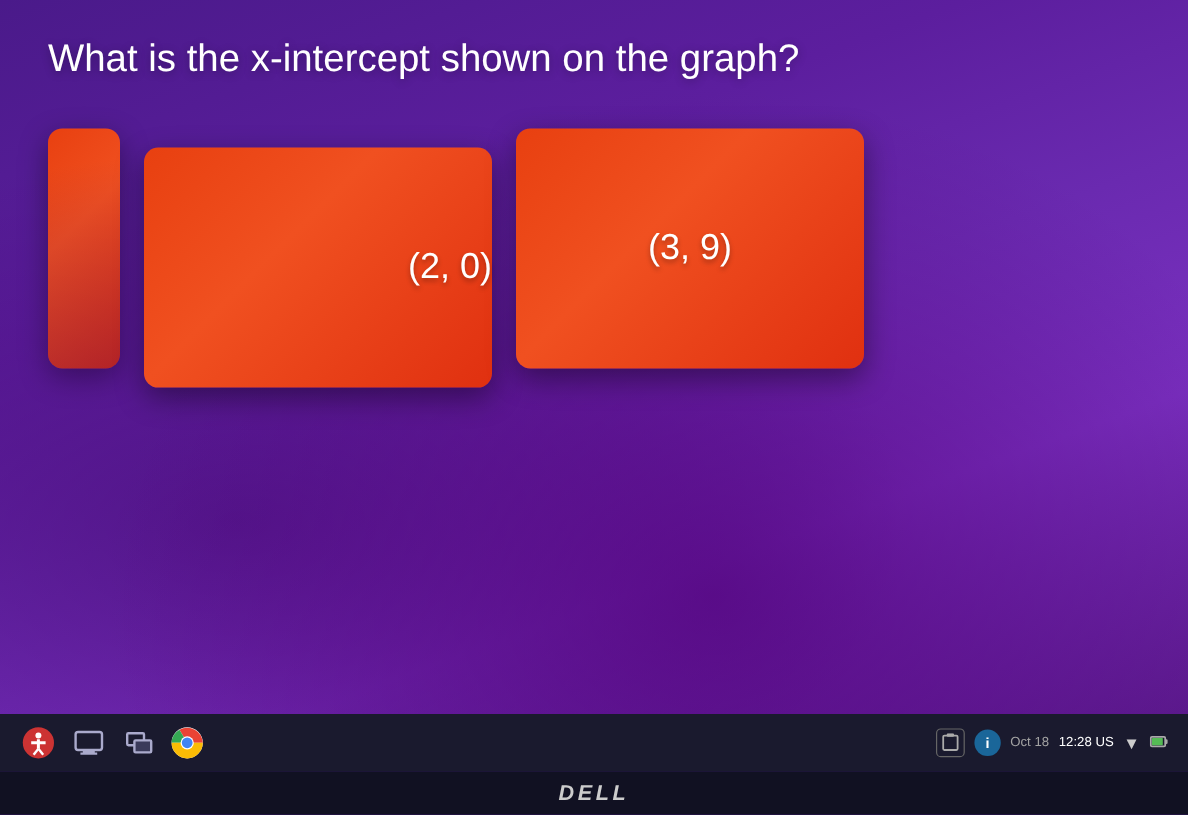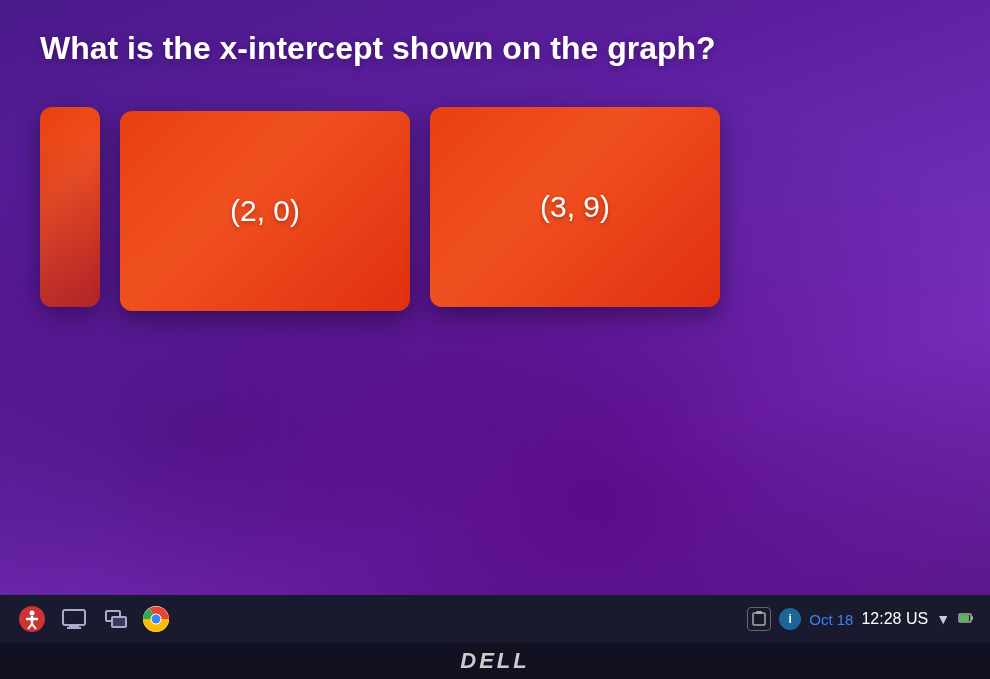--- a/index.html
+++ b/index.html
@@ -31,41 +31,42 @@
       top: 0; left: 0; right: 0; bottom: 0;
       background:
         radial-gradient(ellipse at 60% 80%, rgba(80,0,120,0.7) 0%, transparent 60%),
         radial-gradient(ellipse at 20% 70%, rgba(60,0,100,0.5) 0%, transparent 50%);
       pointer-events: none;
     }
 
     .question-text {
       color: #ffffff;
       font-size: 32px;
-      font-weight: 700;
+      font-weight: 400;
       margin-bottom: 40px;
       text-shadow: 0 2px 8px rgba(0,0,0,0.3);
       z-index: 1;
     }
 
     .answer-card {
       width: 290px;
       height: 200px;
       border-radius: 12px;
       display: flex;
       align-items: center;
       justify-content: center;
       cursor: pointer;
       position: relative;
       box-shadow: 0 8px 24px rgba(0,0,0,0.4);
     }
 
     .answer-card-1 {
       background: linear-gradient(135deg, #e84010 0%, #f05020 40%, #e03010 100%);
-      margin-top: 4px;
+      margin-top: 16px;
+      justify-content: flex-end;
     }
 
     .answer-card-2 {
       background: linear-gradient(135deg, #e84010 0%, #f05020 40%, #e03010 100%);
       margin-top: 0;
     }
 
     .answer-card-3 {
       background: linear-gradient(135deg, #e84010 0%, #f05020 40%, #e03010 100%);
       margin-top: 0;
@@ -125,47 +126,47 @@
       border: 1px solid #666;
       display: flex;
       align-items: center;
       justify-content: center;
       color: #ccc;
       font-size: 11px;
       cursor: pointer;
     }
 
     .taskbar-date {
-      color: #3b82f6;
-      font-size: 15px;
+      color: #a3a3a3;
+      font-size: 11px;
       font-weight: 500;
     }
 
     .taskbar-time {
       color: #ffffff;
-      font-size: 16px;
+      font-size: 11px;
     }
 
     
     .bottom-bar {
       width: 100%;
       height: 36px;
       background: #111122;
       position: absolute;
       bottom: 0;
       left: 0;
       display: flex;
       align-items: center;
       justify-content: center;
       z-index: 10;
     }
 
     .dell-logo {
       color: #cccccc;
-      font-size: 22px;
+      font-size: 18px;
       font-weight: 700;
       letter-spacing: 3px;
       font-style: italic;
     }
 
     
     .chrome-icon {
       width: 28px;
       height: 28px;
       border-radius: 50%;

